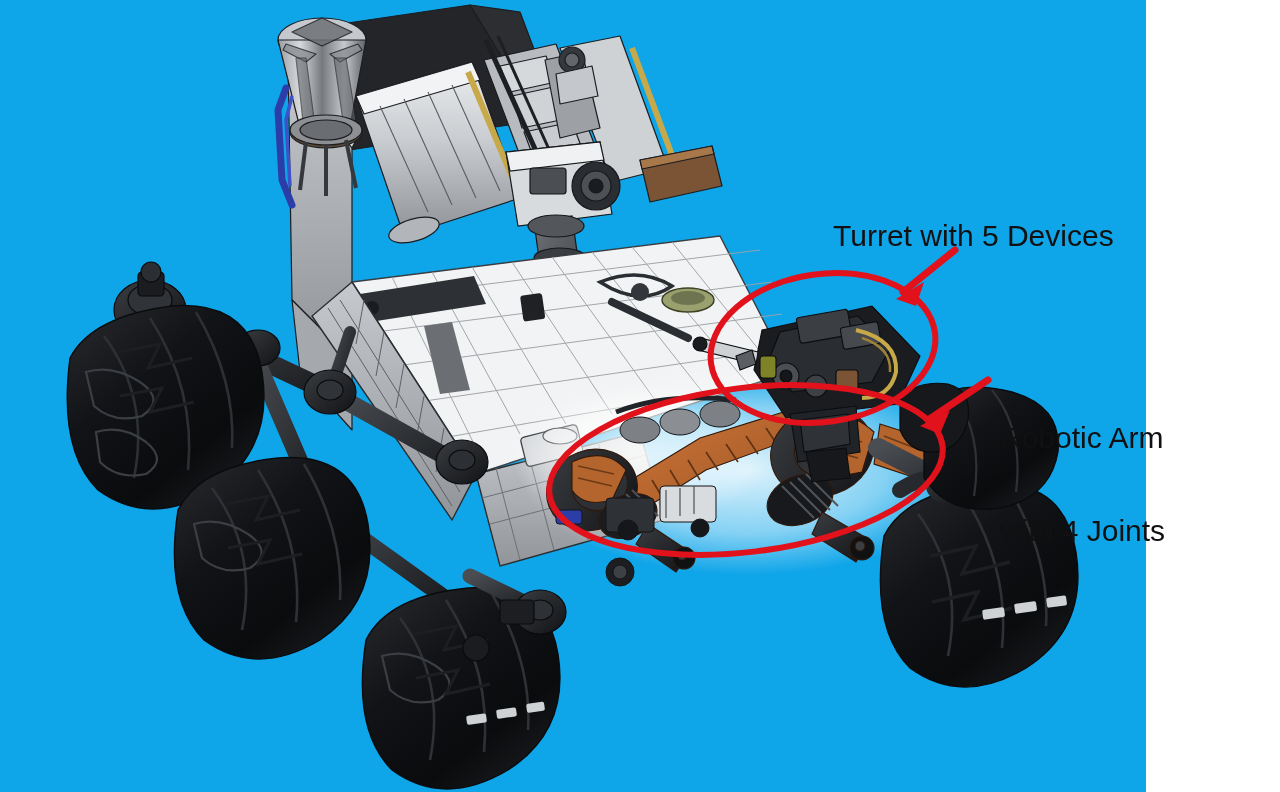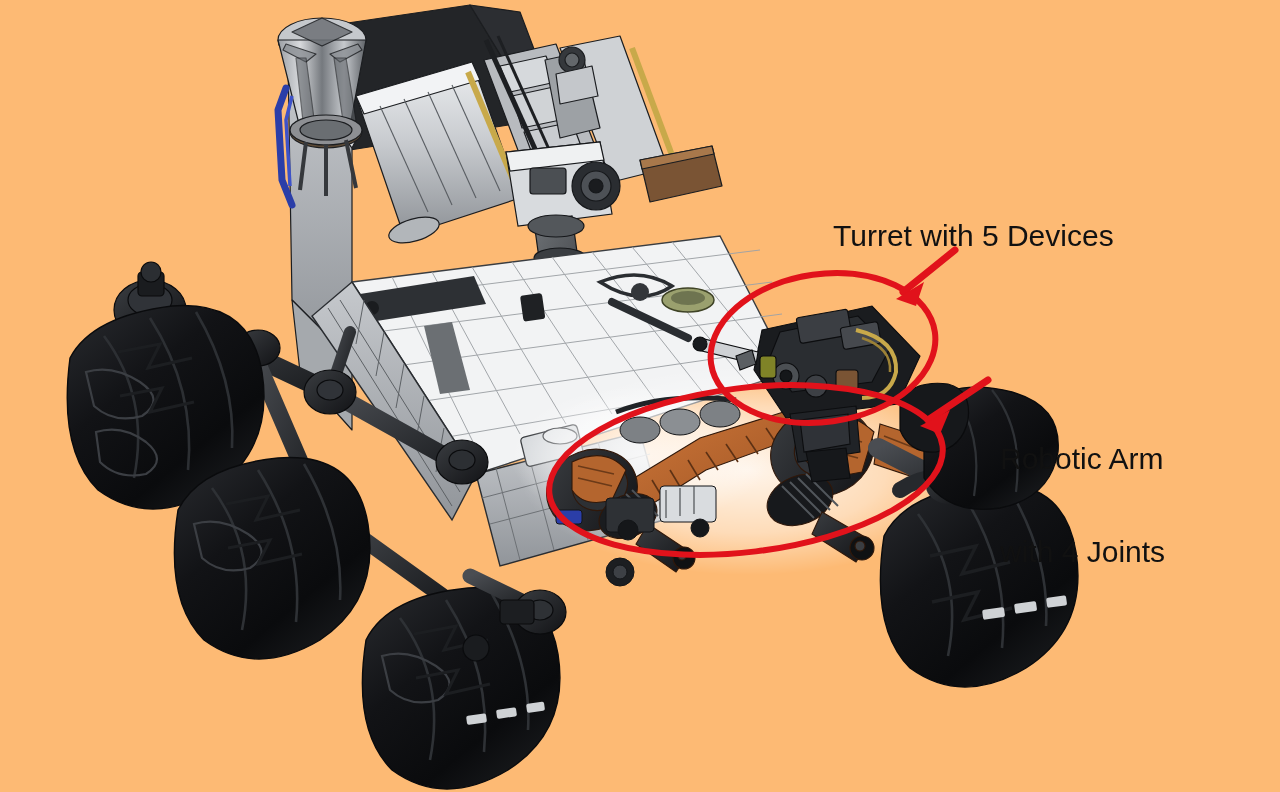--- a/index.html
+++ b/index.html
@@ -2,39 +2,39 @@
 <html><head>
 <meta charset="utf-8">
 <title>Mars Rover Annotated Diagram</title>
 <style>
   html,body{margin:0;padding:0;background:#ffffff;}
   body{
     font-family:"Liberation Sans", sans-serif;
     width:1280px;height:792px;overflow:hidden;
   }
   #stage{
-    position:relative;width:1280px;height:792px;background:#fdba74;
+    position:relative;width:1146px;height:792px;background:#0ea5e9;
   }
   #stage svg.layer{
     position:absolute;left:0;top:0;width:1280px;height:792px;display:block;
   }
   .callout-label{
     position:absolute;
     color:#111111;
     font-family:"Liberation Sans", sans-serif;
     font-size:30px;
     line-height:31px;
     font-weight:400;
     letter-spacing:0px;
     white-space:pre;
     text-align:left;
     user-select:none;
   }
   #label-turret{ left:833px; top:220px; }
-  #label-arm{ left:1000px; top:381px; }
+  #label-arm{ left:1000px; top:360px; }
 </style>
 </head>
 <body>
 
 <div id="stage">
 
   <svg class="layer" viewBox="0 0 1280 792" xmlns="http://www.w3.org/2000/svg">
     <defs>
       <linearGradient id="gLight" x1="0" y1="0" x2="1" y2="1">
         <stop offset="0" stop-color="#f4f5f6"></stop>

